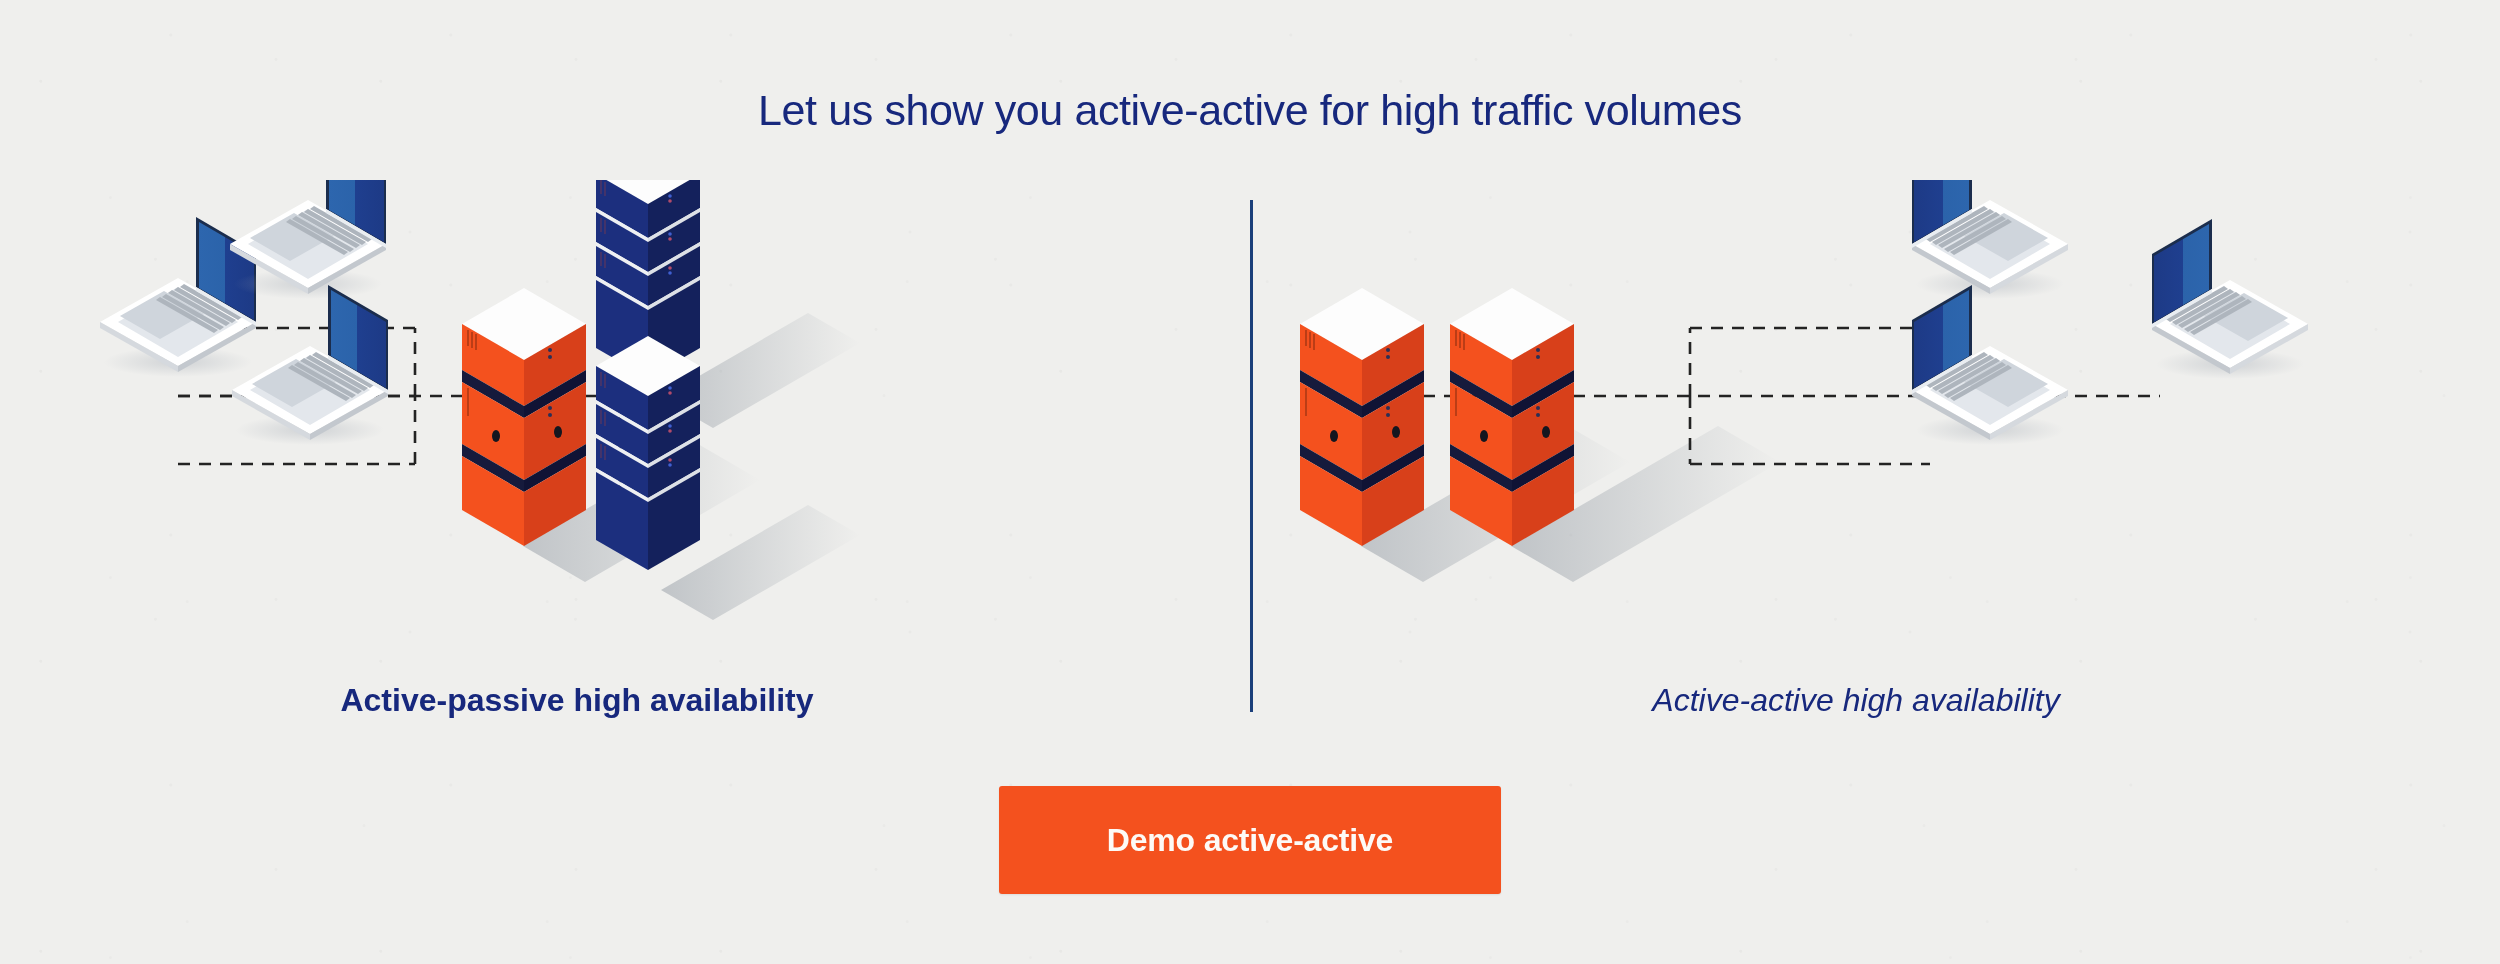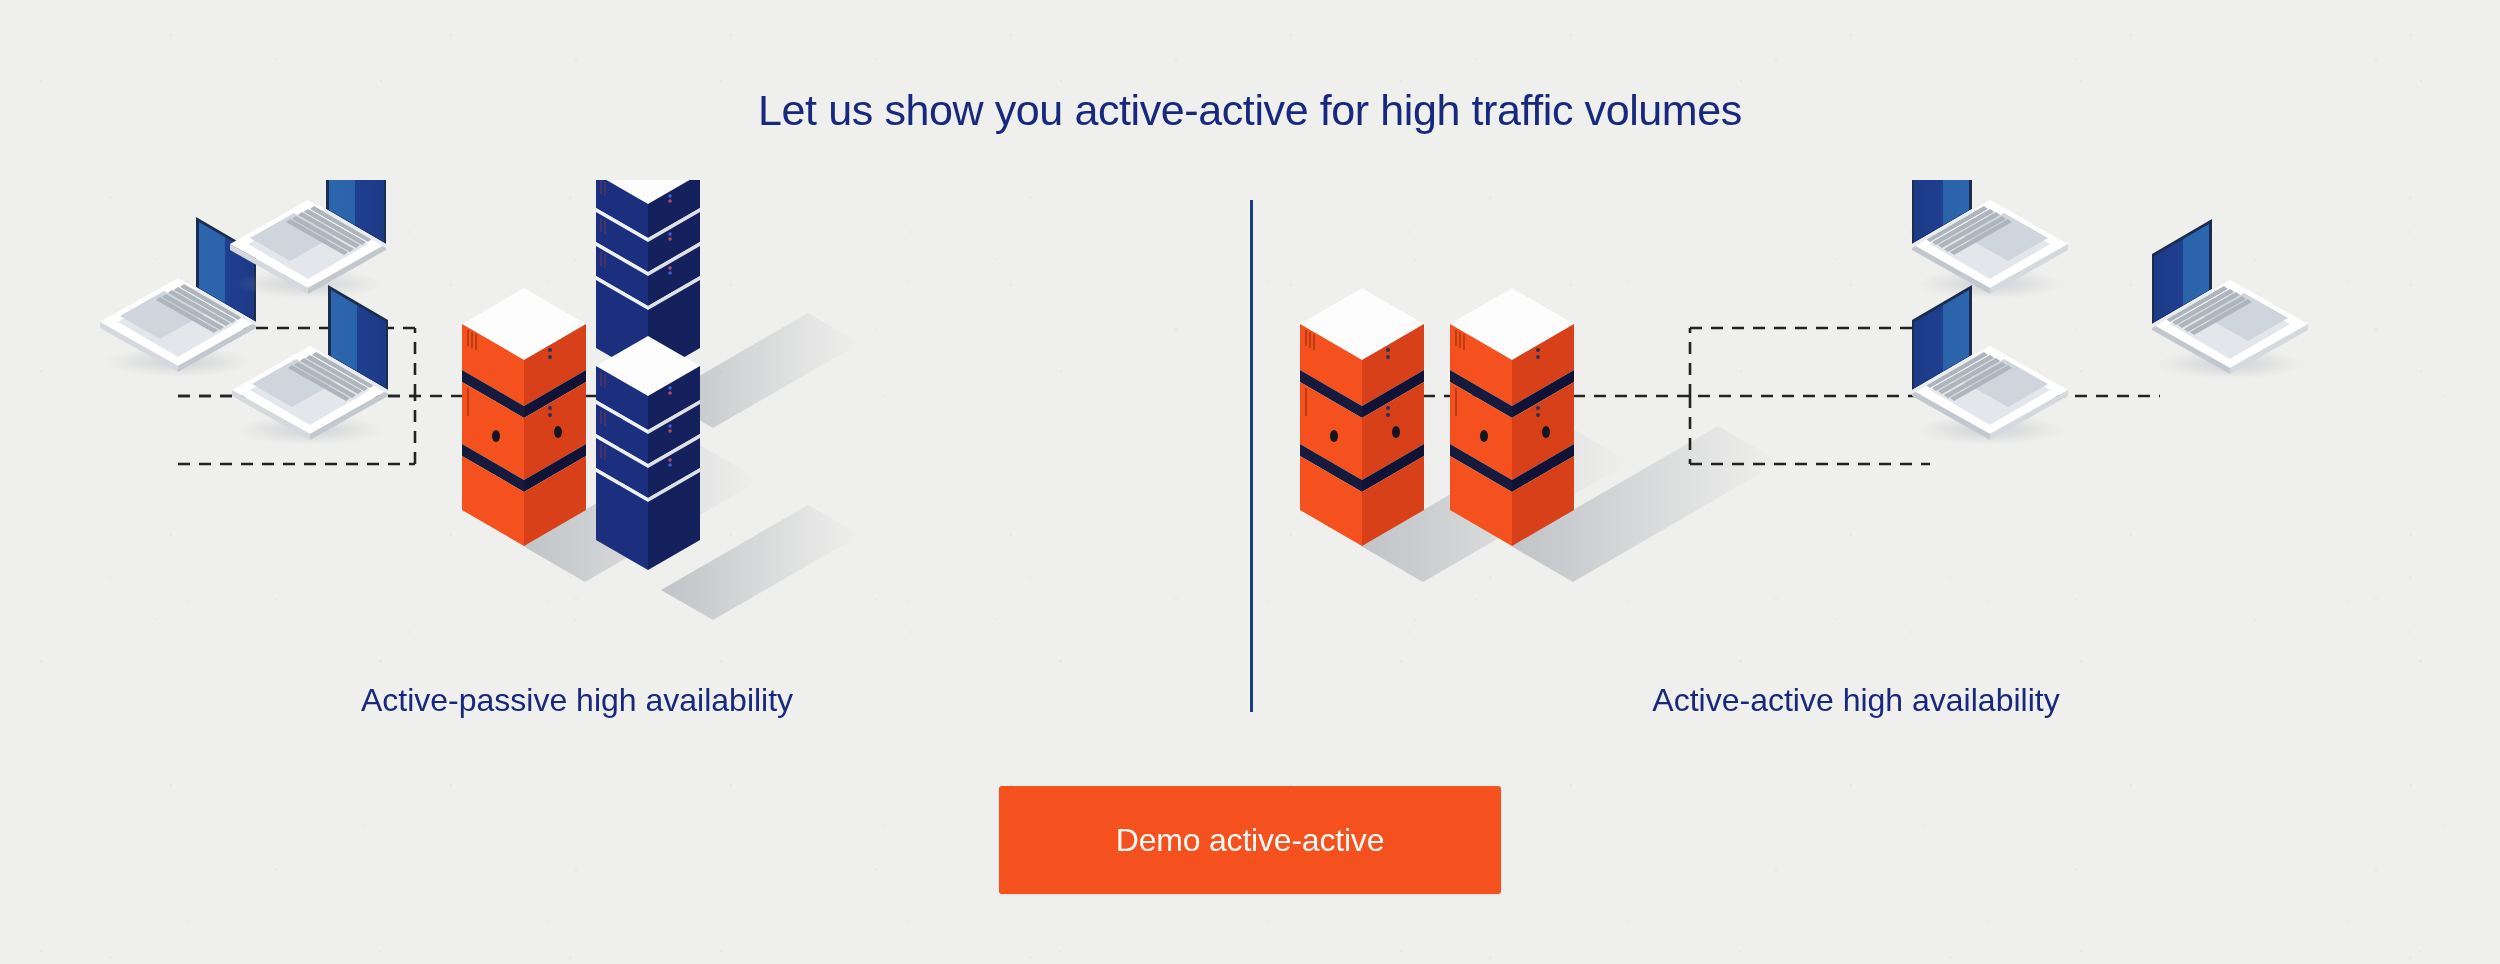--- a/index.html
+++ b/index.html
@@ -41,34 +41,34 @@
     background:#1b3f7a;
   }
 
   .caption{
     position:absolute;top:682px;
     font-size:32px;font-weight:400;
     color:#17287d;
     text-align:center;
     white-space:nowrap;
   }
-  #caption-left{left:0;width:1154px;}
-  #caption-right{left:1250px;width:1212px;}
+  #caption-left{left:0;width:1154px;font-weight:bold;}
+  #caption-right{left:1250px;width:1212px;font-style:italic;}
 
   #cta-wrap{
     position:absolute;left:0;right:0;top:786px;
     display:flex;justify-content:center;
   }
   #cta-button{
     width:502px;height:108px;
     background:#f4511e;
     border:none;border-radius:3px;
     color:#fdfaf6;
     font-family:"Liberation Sans",sans-serif;
-    font-size:32px;font-weight:normal;
+    font-size:32px;font-weight:bold;
     letter-spacing:-0.2px;
     cursor:pointer;
     display:flex;align-items:center;justify-content:center;
     box-shadow:0 1px 2px rgba(0,0,0,.08);
   }
 
   .panel{position:absolute;top:180px;height:520px;}
   #panel-left{left:60px;width:1180px;}
   #panel-right{left:1300px;width:1180px;}
   .panel svg{display:block;}

